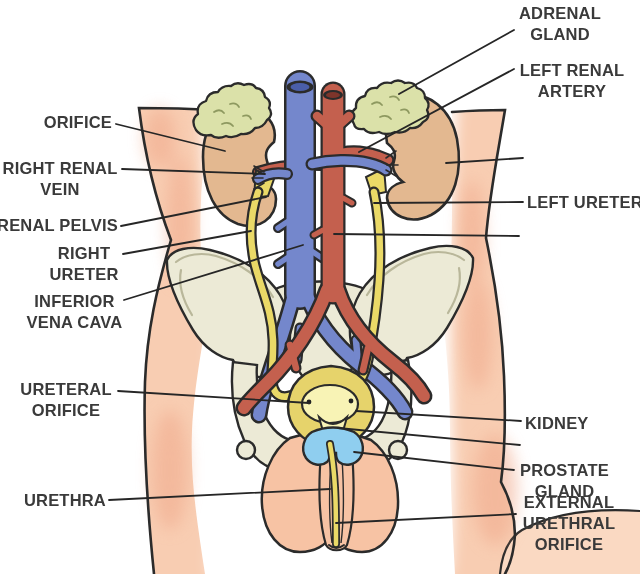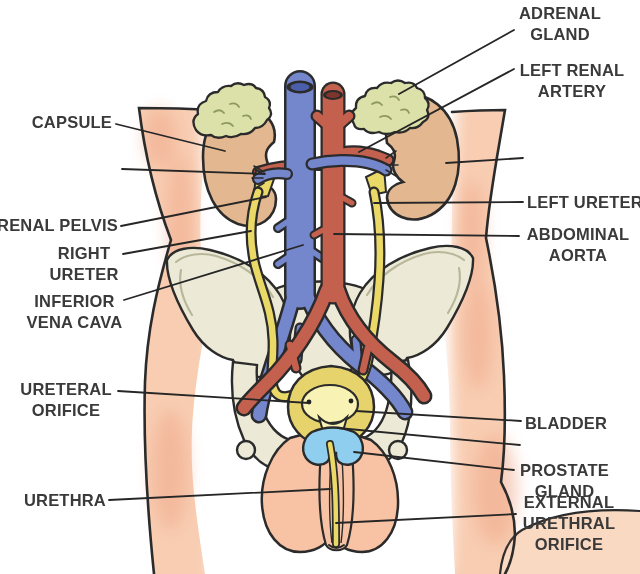--- a/index.html
+++ b/index.html
@@ -220,27 +220,27 @@
     <line x1="523" y1="158" x2="446" y2="163"></line>
     <line x1="523" y1="202" x2="374" y2="203"></line>
     <line x1="519" y1="236" x2="334" y2="234"></line>
     <line x1="521" y1="421" x2="356" y2="411"></line>
     <line x1="520" y1="445" x2="338" y2="428"></line>
     <line x1="514" y1="470" x2="354" y2="452"></line>
     <line x1="516" y1="514" x2="336" y2="523"></line>
   </g>
 </svg>
 
-<div class="lbl l-capsule">CAPSULE</div>
+<div class="lbl l-capsule">ORIFICE</div>
+<div class="lbl l-rrv">RIGHT RENAL VEIN</div>
 <div class="lbl l-rp">RENAL PELVIS</div>
 <div class="lbl l-ru">RIGHT URETER</div>
 <div class="lbl l-ivc">INFERIOR VENA CAVA</div>
 <div class="lbl l-uo">URETERAL ORIFICE</div>
 <div class="lbl l-urethra">URETHRA</div>
 <div class="lbl l-ag">ADRENAL GLAND</div>
 <div class="lbl l-lra">LEFT RENAL ARTERY</div>
 <div class="lbl l-lu">LEFT URETER</div>
-<div class="lbl l-aa">ABDOMINAL AORTA</div>
-<div class="lbl l-bladder">BLADDER</div>
+<div class="lbl l-bladder">KIDNEY</div>
 <div class="lbl l-pg">PROSTATE GLAND</div>
 <div class="lbl l-euo">EXTERNAL URETHRAL ORIFICE</div>
 
 </div>
 
 </body></html>

